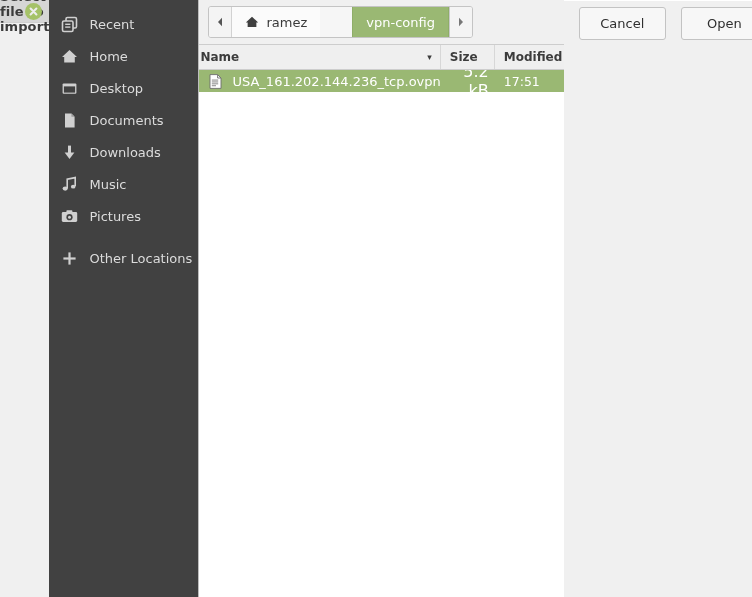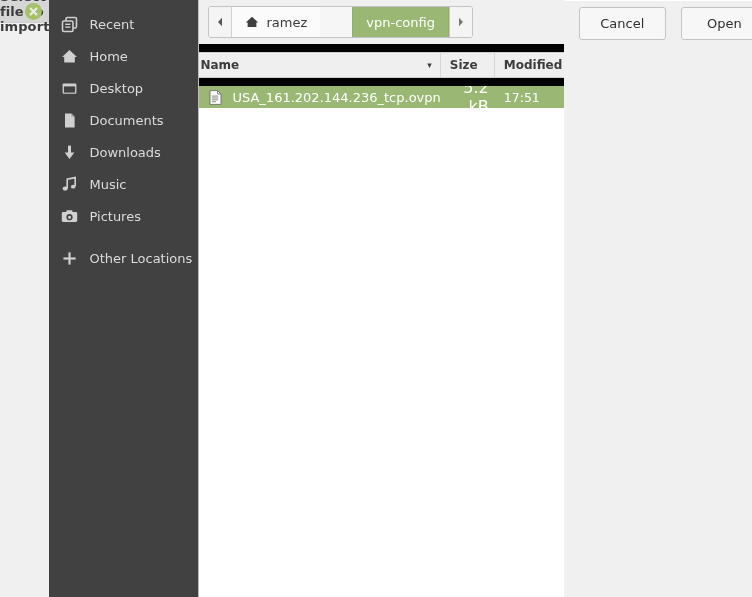--- a/index.html
+++ b/index.html
@@ -99,22 +99,21 @@
     color: #dcdcdc;
     white-space: nowrap;
   }
 
   
   .main {
     flex: 1 1 auto;
     display: flex;
     flex-direction: column;
     min-width: 0;
-    background: #000000;
-    gap: 8px;
+    background: #b91c1c;
   }
 
   
   .pathbar-wrap {
     height: 44px;
     flex: 0 0 44px;
     background: #f0f0f0;
     display: flex;
     align-items: center;
     padding-left: 9px;

